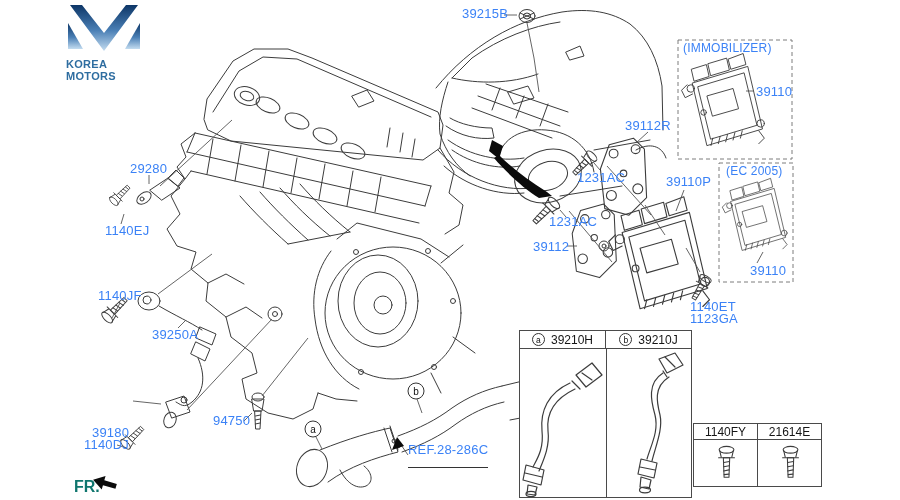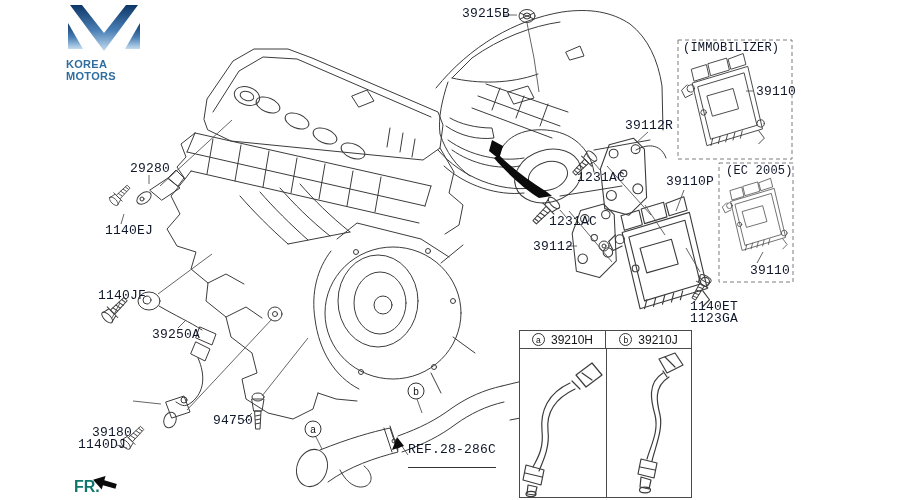--- a/index.html
+++ b/index.html
@@ -9,22 +9,22 @@
   
   .ln{fill:none;stroke:#3c3c3c;stroke-width:1;stroke-linejoin:round;stroke-linecap:round;}
   .ln2{fill:none;stroke:#3c3c3c;stroke-width:1.2;stroke-linejoin:round;stroke-linecap:round;}
   .ldr{fill:none;stroke:#555;stroke-width:0.9;}
   .dashbox{fill:none;stroke:#7d7d7d;stroke-width:1;stroke-dasharray:4 3;}
   .blk{fill:#0b0b0b;stroke:none;}
   .callout-circle{fill:#fff;stroke:#333;stroke-width:1;}
   .callout-letter{font-family:"Liberation Sans",sans-serif;font-size:10px;fill:#111;
                   text-anchor:middle;}
   
-  .lbl{position:absolute;font-size:13px;color:#0f172a;white-space:nowrap;line-height:1.05;
-       letter-spacing:0.2px;font-family:Liberation Mono, monospace;}
+  .lbl{position:absolute;font-size:13px;color:#3b82f6;white-space:nowrap;line-height:1.05;
+       letter-spacing:0.2px;}
   .lbl.small{font-size:12px;}
   .lbl.ref{border-bottom:1.2px solid #333;padding-bottom:10px;}
   .fr{position:absolute;left:74px;top:478px;font-size:16px;font-weight:bold;color:#0f766e;}
   
   .logo{position:absolute;left:66px;top:3px;width:86px;text-align:left;}
   .logo-text{font-size:11px;font-weight:bold;color:#2e6da0;letter-spacing:0.3px;margin-top:1px;}
   
   .tbl{position:absolute;border:1px solid #4a4a4a;background:#fff;box-sizing:border-box;
        display:flex;flex-direction:column;}
   .tbl-row{display:flex;flex:1;}
@@ -265,21 +265,21 @@
   <div class="lbl" style="left:690px;top:312px;">1123GA</div>
   <div class="lbl small" style="left:683px;top:42px;">(IMMOBILIZER)</div>
   <div class="lbl" style="left:756px;top:85px;">39110</div>
   <div class="lbl small" style="left:726px;top:165px;">(EC 2005)</div>
   <div class="lbl" style="left:750px;top:264px;">39110</div>
   <div class="lbl" style="left:130px;top:162px;">29280</div>
   <div class="lbl" style="left:105px;top:224px;">1140EJ</div>
   <div class="lbl" style="left:98px;top:289px;">1140JF</div>
   <div class="lbl" style="left:152px;top:328px;">39250A</div>
   <div class="lbl" style="left:92px;top:394px;margin-top:32px;">39180</div>
-  <div class="lbl" style="left:78px;top:438px;">1140DJ</div>
+  <div class="lbl" style="left:84px;top:438px;">1140DJ</div>
   <div class="lbl" style="left:213px;top:414px;text-align:center;">94750</div>
   <div class="lbl ref" style="left:408px;top:443px;">REF.28-286C</div>
   <div class="fr">FR.</div>
 
   <div class="tbl tbl-sensors">
     <div class="tbl-head">
       <div class="tbl-cell">
         <span class="badge">a</span>
         <span>39210H</span>
       </div>
@@ -313,14 +313,36 @@
             <path d="M34,110 L50,114 L47,129 L31,125 Z"></path>
             <path d="M33,118 L48,121"></path>
             <path d="M34,128 L44,131 L42,140 L33,138 Z"></path>
             <ellipse cx="38" cy="141" rx="5.5" ry="2.8"></ellipse>
           </g>
         </svg>
       </div>
     </div>
   </div>
 
+  <div class="tbl tbl-bolts">
+    <div class="tbl-head">
+      <div class="tbl-cell">
+        <span>1140FY</span>
+      </div>
+      <div class="tbl-cell">
+        <span>21614E</span>
+      </div>
+    </div>
+    <div class="tbl-row">
+      <div class="tbl-cell">
+        <svg width="18" height="36" viewBox="-1 0 17 33" aria-hidden="true">
+          <use href="#vbolt"></use>
+        </svg>
+      </div>
+      <div class="tbl-cell">
+        <svg width="18" height="36" viewBox="-1 0 17 33" aria-hidden="true">
+          <use href="#vbolt"></use>
+        </svg>
+      </div>
+    </div>
+  </div>
 
 </div>
 
 </body></html>

